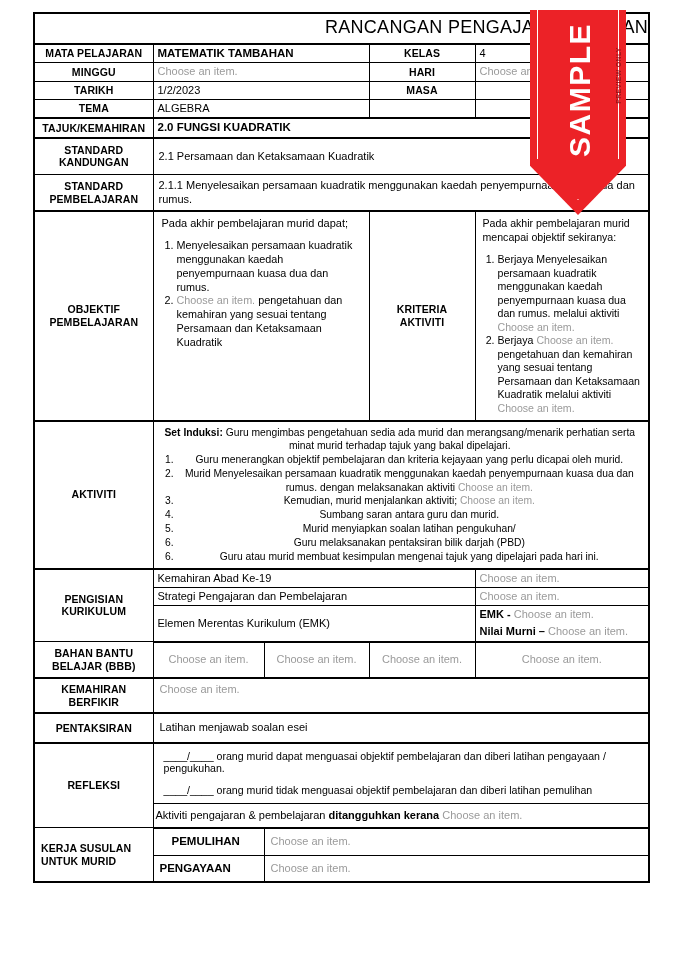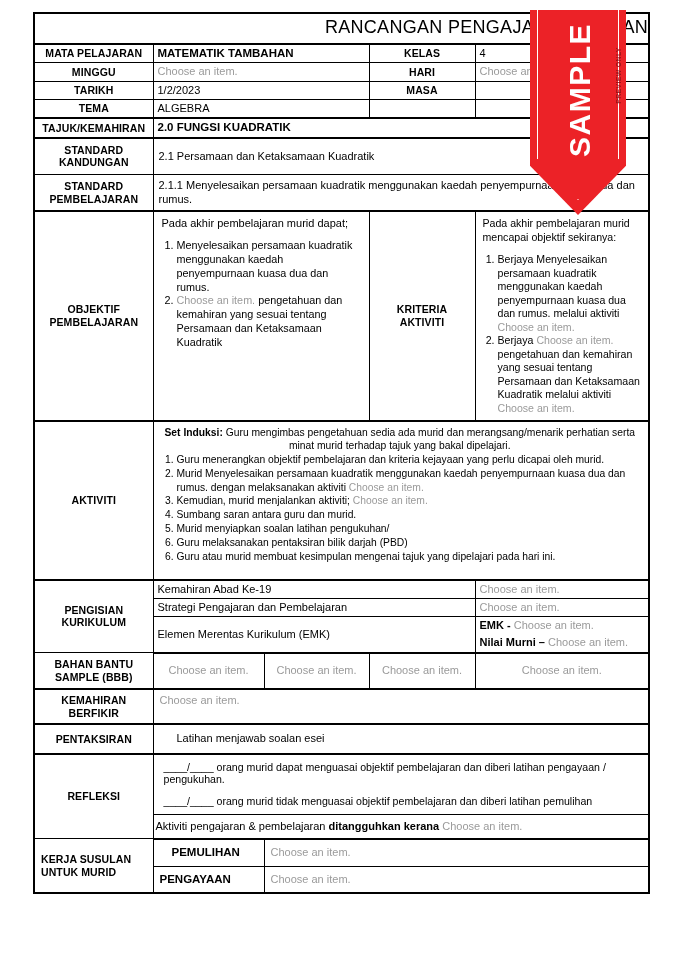--- a/index.html
+++ b/index.html
@@ -79,21 +79,21 @@
   }
   .objlist li { margin-bottom: 0px; }
   .objtop { font-size: 11px; margin: 1px 0 8px 2px; line-height: 1.25; }
 
   .aklist {
     margin: 0;
     padding-left: 19px;
     font-size: 10.3px;
     line-height: 1.3;
   }
-  .aklist li { margin-bottom: 0.5px; }
+  .aklist li { margin-bottom: 0.5px; text-align: center; }
   .setinduksi {
     font-size: 10.3px;
     line-height: 1.3;
     margin: 1px 0 1px 0;
     text-align: center;
   }
   .setinduksi b { font-weight: bold; }
 
   .bld { font-weight: bold; }
   .center { text-align: center; }
@@ -256,21 +256,21 @@
         <div class="krit" style="margin:1px 0 8px 2px;">Pada akhir pembelajaran murid mencapai objektif sekiranya:</div>
         <ol class="kritlist">
           <li><span>Berjaya Menyelesaikan persamaan kuadratik menggunakan kaedah penyempurnaan kuasa dua dan rumus. melalui aktiviti</span> <span class="ph">Choose an item.</span></li>
           <li><span>Berjaya</span> <span class="ph">Choose an item.</span> <span>pengetahuan dan kemahiran yang sesuai tentang Persamaan dan Ketaksamaan Kuadratik melalui aktiviti</span> <span class="ph">Choose an item.</span></li>
         </ol>
       </td>
     </tr>
 
     <tr>
       <td class="lbl thickbottom">AKTIVITI</td>
-      <td class="vtop thickbottom" colspan="5" style="padding:3px 6px 15px 4px;">
+      <td class="vtop thickbottom" colspan="5" style="padding:3px 6px 4px 4px;">
         <div class="setinduksi"><b>Set Induksi:</b> <span>Guru mengimbas pengetahuan sedia ada murid dan merangsang/menarik perhatian serta minat murid terhadap tajuk yang bakal dipelajari.</span></div>
         <ol class="aklist">
           <li><span>Guru menerangkan objektif pembelajaran dan kriteria kejayaan yang perlu dicapai oleh murid.</span></li>
           <li><span>Murid Menyelesaikan persamaan kuadratik menggunakan kaedah penyempurnaan kuasa dua dan rumus. dengan melaksanakan aktiviti</span> <span class="ph">Choose an item.</span></li>
           <li><span>Kemudian, murid menjalankan aktiviti;</span> <span class="ph">Choose an item.</span></li>
           <li><span>Sumbang saran antara guru dan murid.</span></li>
           <li><span>Murid menyiapkan soalan latihan pengukuhan/</span></li>
           <li><span>Guru melaksanakan pentaksiran bilik darjah (PBD)</span></li>
           <li value="6"><span>Guru atau murid membuat kesimpulan mengenai tajuk yang dipelajari pada hari ini.</span></li>
         </ol>
@@ -299,39 +299,39 @@
     <tr>
       <td class="val thickbottom" colspan="2" style="border-top:none;">
         <span class="bld">Nilai Murni –</span>
         <span class="ph">Choose an item.</span>
       </td>
     </tr>
 
     <tr>
       <td class="lbl thickbottom" style="padding:5px 2px;">
         <span>BAHAN BANTU</span><br>
-        <span>SAMPLE (BBB)</span>
+        <span>BELAJAR (BBB)</span>
       </td>
       <td class="val ph center mid thickbottom">Choose an item.</td>
       <td class="val ph center mid thickbottom">Choose an item.</td>
       <td class="val ph center mid thickbottom">Choose an item.</td>
       <td class="val ph center mid thickbottom" colspan="2">Choose an item.</td>
     </tr>
 
     <tr>
       <td class="lbl thickbottom" style="padding:4px 2px;">
         <span>KEMAHIRAN</span><br>
         <span>BERFIKIR</span>
       </td>
       <td class="val ph thickbottom vtop" colspan="5" style="padding:4px 6px;">Choose an item.</td>
     </tr>
 
     <tr>
       <td class="lbl thickbottom" style="padding:7px 2px;">PENTAKSIRAN</td>
-      <td class="val thickbottom mid" colspan="5" style="padding:7px 23px;">Latihan menjawab soalan esei</td>
+      <td class="val thickbottom mid" colspan="5" style="padding:7px 6px;">Latihan menjawab soalan esei</td>
     </tr>
 
     <tr>
       <td class="lbl" rowspan="2">REFLEKSI</td>
       <td class="refl" colspan="5" style="padding:6px 8px 6px 10px;">
         <div>
           <span class="ul">____/____</span>
           <span>orang murid dapat menguasai objektif pembelajaran dan diberi latihan pengayaan / pengukuhan.</span>
         </div>
         <div style="margin-top:9px;">

